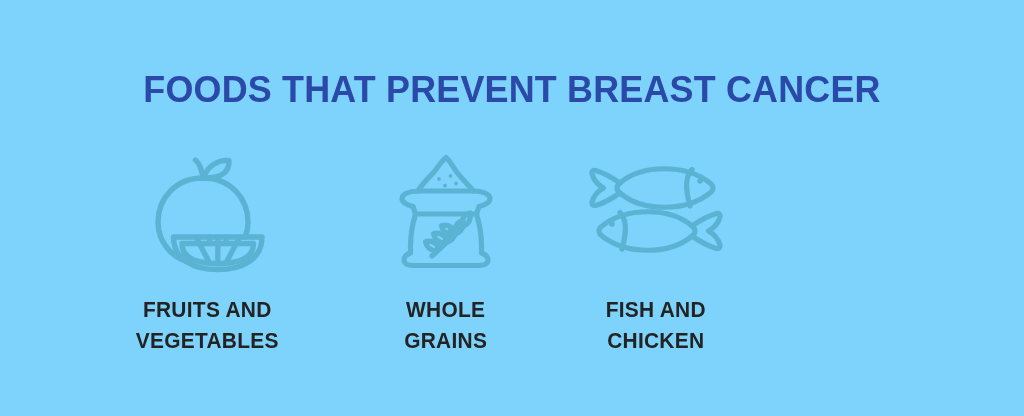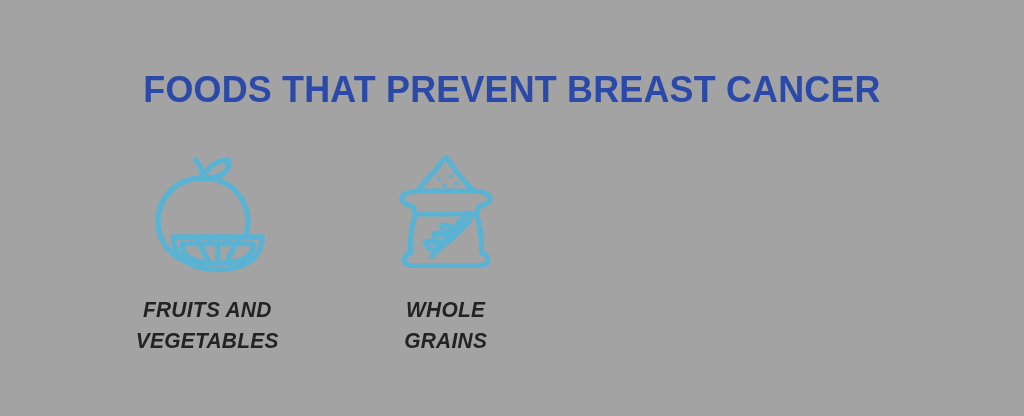--- a/index.html
+++ b/index.html
@@ -11,21 +11,21 @@
     width: 1024px;
     height: 416px;
     background: #ecebf0;
     font-family: "Liberation Sans", sans-serif;
     overflow: hidden;
   }
   .infographic {
     position: relative;
     width: 1024px;
     height: 416px;
-    background: #a3a3a3;
+    background: #7dd3fc;
     box-sizing: border-box;
   }
   .title {
     position: absolute;
     top: 68px;
     left: 0;
     width: 1024px;
     text-align: center;
     color: #2a49a8;
     font-family: "Liberation Sans", sans-serif;
@@ -39,21 +39,20 @@
   }
   .items-row {
     position: absolute;
     top: 146px;
     left: 0;
     width: 1024px;
     display: flex;
     flex-direction: row;
     align-items: flex-start;
     justify-content: flex-start;
-    font-style: italic;
   }
   .item {
     display: flex;
     flex-direction: column;
     align-items: center;
   }
   .item-1 { width: 274px; margin-left: 70px; }
   .item-2 { width: 180px; margin-left: 12px; }
   .item-3 { width: 150px; margin-left: 10px; }
   .item-4 { width: 200px; margin-left: 20px; }
@@ -143,15 +142,67 @@
           <path d="M67.5 72 C68 66.5 71 62 76 61 C77 66.5 75 71.5 70 74 Z"></path>
         </svg>
       </div>
       <div class="item-label">
         <div>WHOLE</div>
         <div>GRAINS</div>
       </div>
     </div>
 
 
+    <div class="item item-4">
+      <div class="icon-box">
+        <svg width="140" height="122" viewBox="0 0 140 122" fill="none" stroke="#5bb3d4" stroke-width="5.2" stroke-linecap="round" stroke-linejoin="round">
+
+          <g>
+
+            <path d="M34 33
+                     C56 14 100 14 124 33
+                     C128 36 128 40 124 43
+                     C100 62 56 62 34 43
+                     C30 40 30 36 34 33 Z"></path>
+
+            <path d="M34 33
+                     C26 27.5 17 22.5 9.5 20.5
+                     C7 20 5.5 21.5 6 24
+                     C8 31 13 35.5 17.5 38
+                     C13 40.5 8 45 6 52
+                     C5.5 54.5 7 56 9.5 55.5
+                     C17 53.5 26 48.5 34 43"></path>
+
+            <path d="M106 19.5 C100 26.5 98.5 36 104 56"></path>
+
+            <circle cx="114" cy="31" r="2.8" fill="#5bb3d4" stroke="none"></circle>
+          </g>
+
+          <g>
+
+            <path d="M106 76
+                     C84 57 40 57 16 76
+                     C12 79 12 83 16 86
+                     C40 105 84 105 106 86
+                     C110 83 110 79 106 76 Z"></path>
+
+            <path d="M106 76
+                     C114 70.5 123 65.5 130.5 63.5
+                     C133 63 134.5 64.5 134 67
+                     C132 74 127 78.5 122.5 81
+                     C127 83.5 132 88 134 95
+                     C134.5 97.5 133 99 130.5 98.5
+                     C123 96.5 114 91.5 106 86"></path>
+
+            <path d="M34 62.5 C40 69.5 41.5 79 36 99"></path>
+
+            <circle cx="26" cy="74" r="2.8" fill="#5bb3d4" stroke="none"></circle>
+          </g>
+        </svg>
+      </div>
+      <div class="item-label">
+        <div>FISH AND</div>
+        <div>CHICKEN</div>
+      </div>
+    </div>
 
   </div>
 </div>
 
 </body></html>

